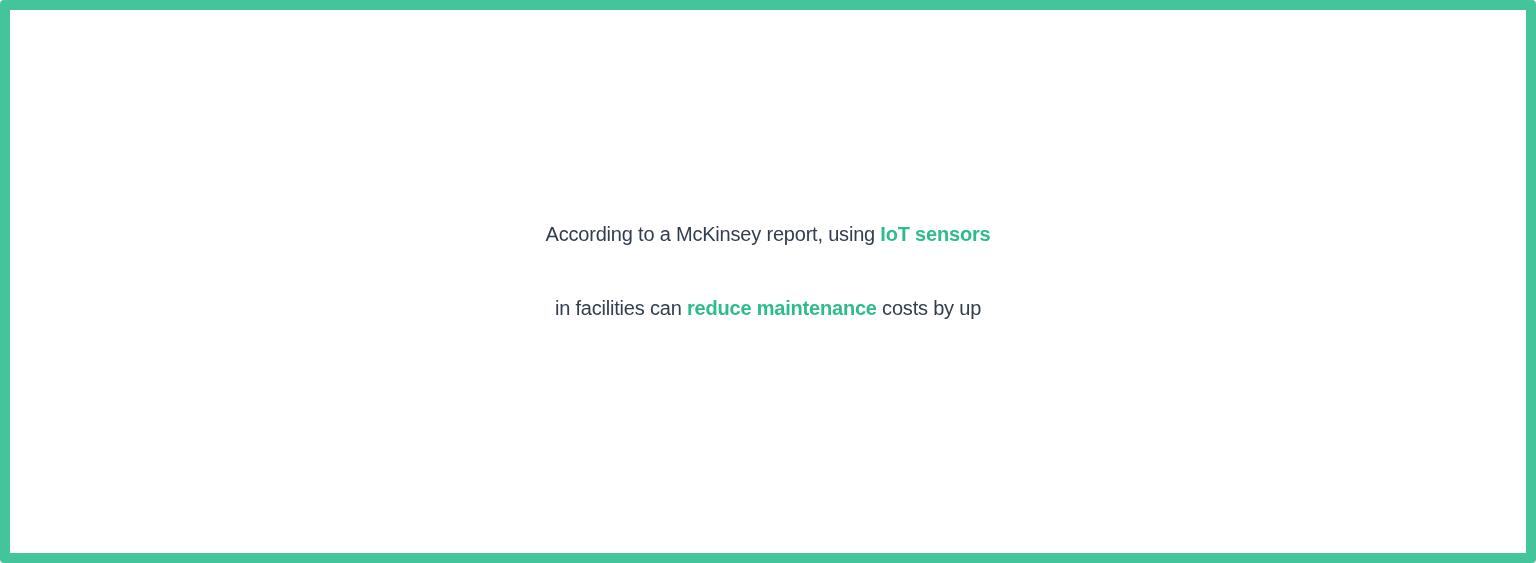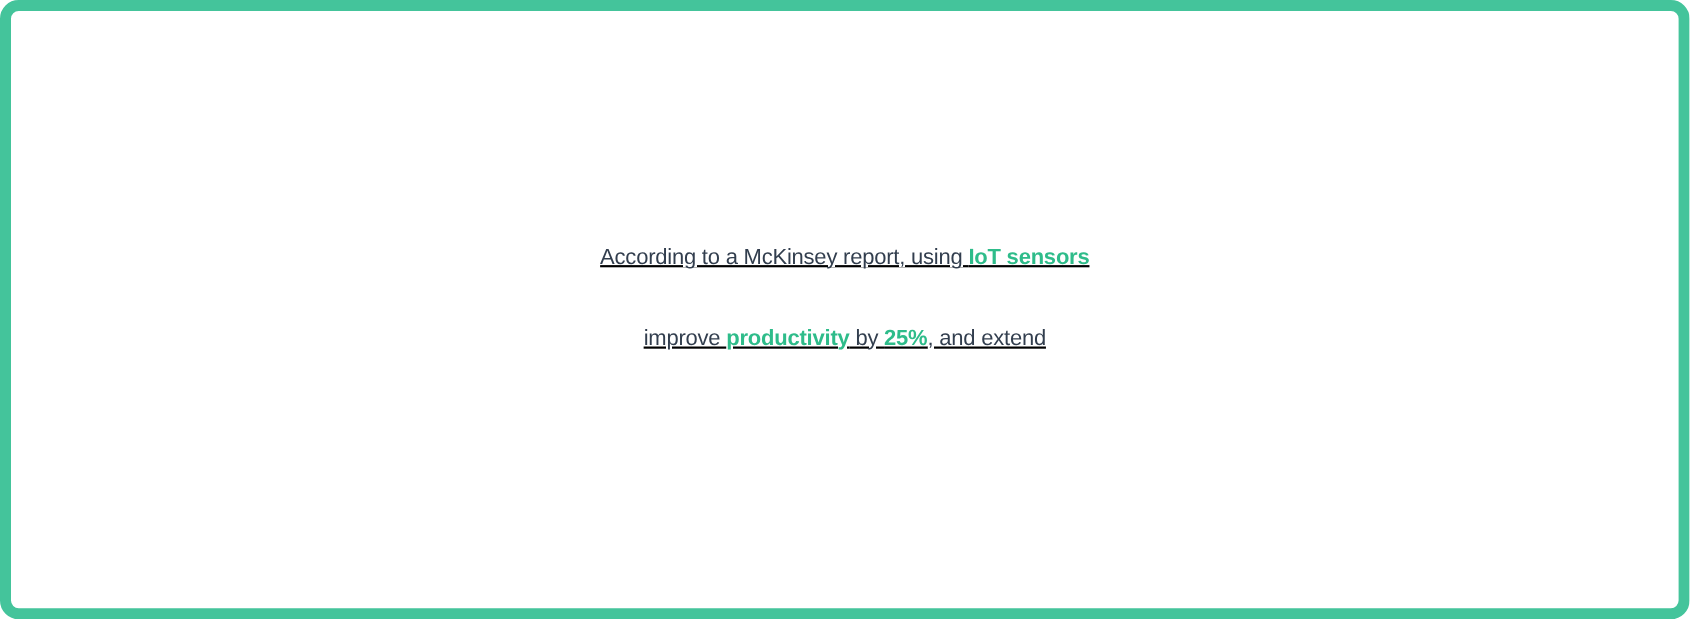--- a/index.html
+++ b/index.html
@@ -13,25 +13,24 @@
     overflow: hidden;
     font-family: "Liberation Sans", "DejaVu Sans", sans-serif;
   }
 
   #quote-card {
     box-sizing: border-box;
     width: 1536px;
     height: 563px;
     background: #ffffff;
     border: 10px solid #44c49b;
-    border-radius: 17px;
+    border-radius: 4px;
     display: flex;
     align-items: center;
     justify-content: center;
-    text-decoration: underline;
   }
 
   #quote-body {
     width: 1280px;
     text-align: center;
     margin-top: -6px;
   }
 
   .quote-line {
     display: block;
@@ -53,15 +52,15 @@
     color: #2ebc8a;
     font-weight: 700;
   }
 </style>
 </head>
 <body>
 
 <div id="quote-card">
   <blockquote id="quote-body">
       <span class="quote-line" style="font-size: 20px;"><span class="seg">According to a McKinsey report, using </span><span class="seg seg-hl">IoT sensors</span></span>
-      <span class="quote-line" style="font-size: 20px;"><span class="seg">improve </span><span class="seg seg-hl">productivity</span><span class="seg"> by </span><span class="seg seg-hl">25%</span><span class="seg">, and extend</span></span>
+      <span class="quote-line" style="font-size: 20px;"><span class="seg">in facilities can </span><span class="seg seg-hl">reduce maintenance</span><span class="seg"> costs by up</span></span>
     </blockquote>
 </div>
 
 </body></html>

